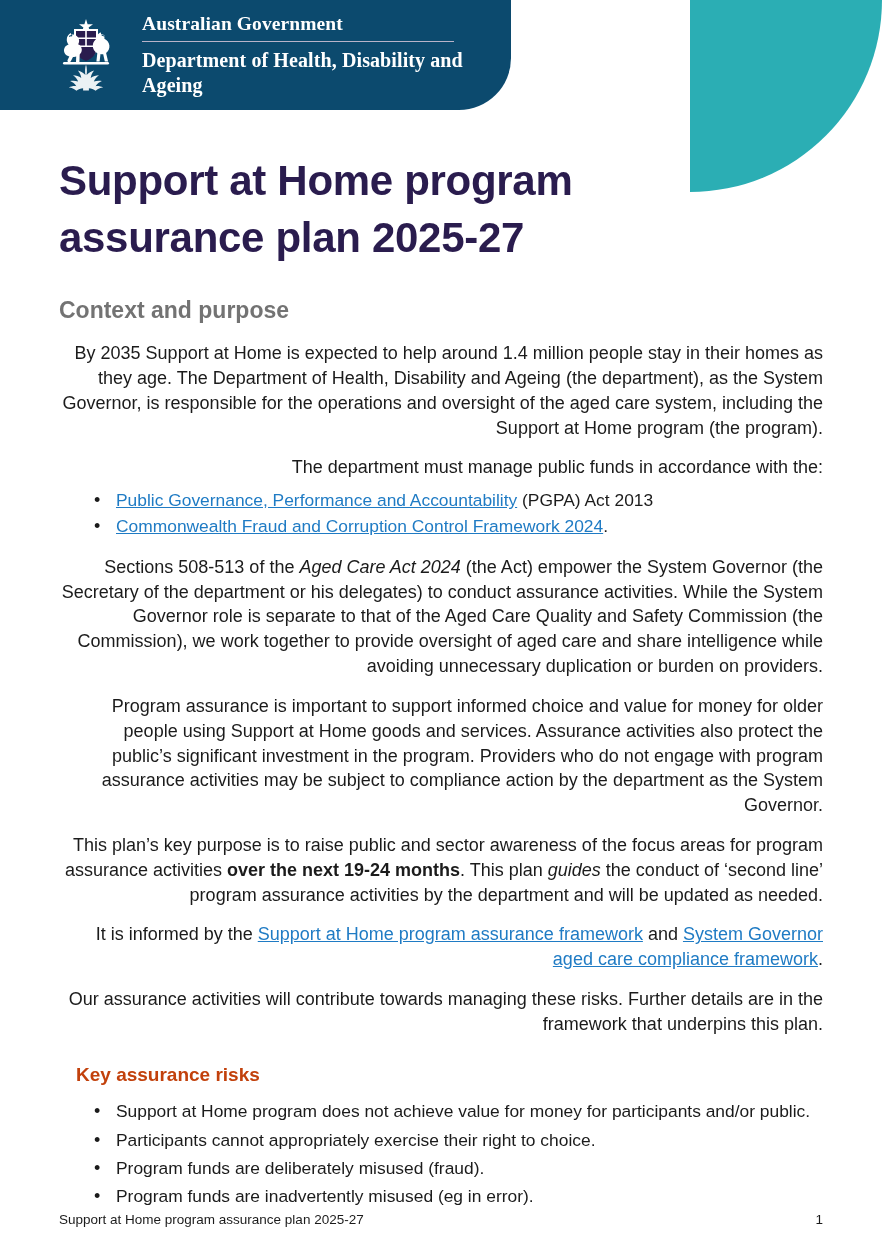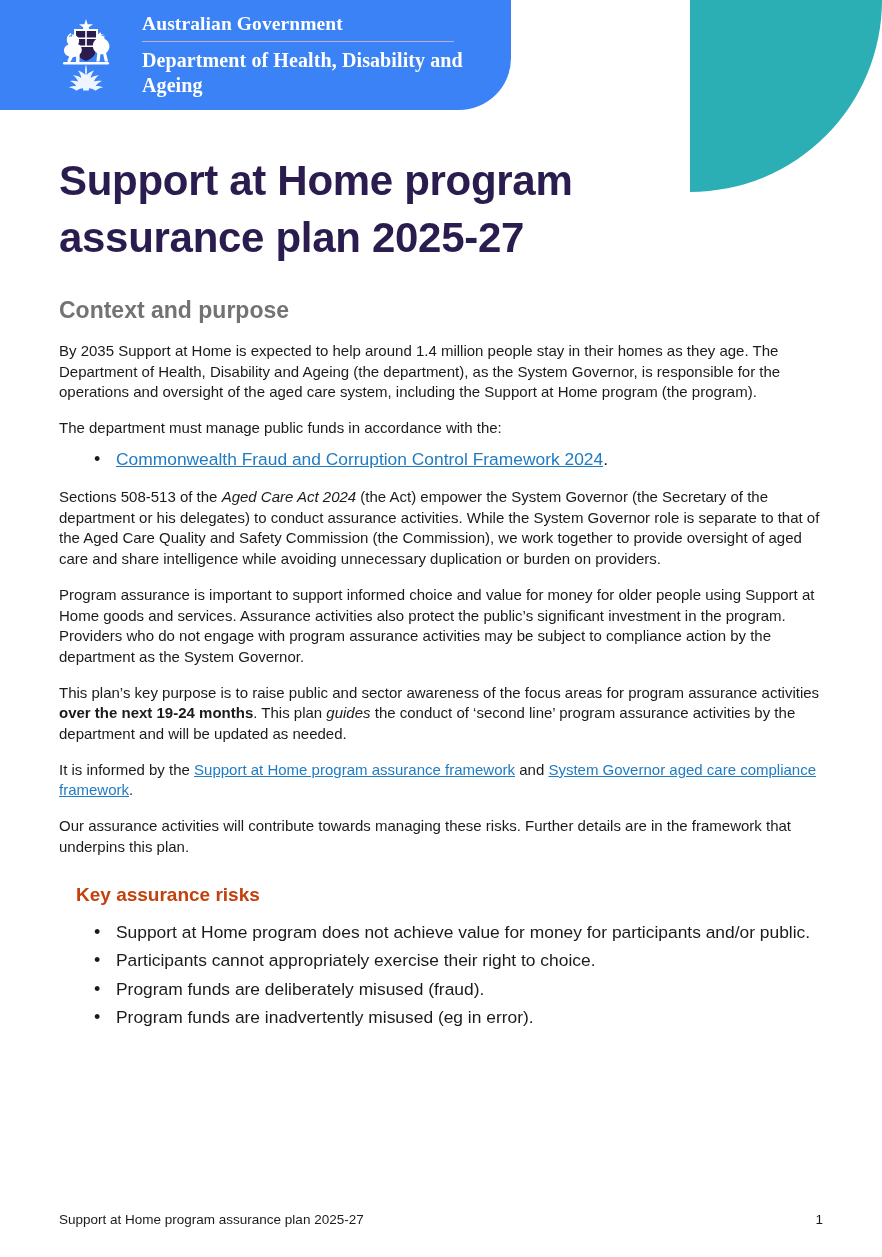--- a/index.html
+++ b/index.html
@@ -36,21 +36,21 @@
     background: #2BAEB4;
   }
 
   
   .header-bar {
     position: absolute;
     top: 0;
     left: 0;
     width: 511px;
     height: 110px;
-    background: #3b82f6;
+    background: #0c4a6e;
     border-bottom-right-radius: 52px;
     z-index: 3;
     display: flex;
     align-items: center;
   }
   .crest {
     width: 84px;
     height: 78px;
     margin-left: 44px;
     flex: 0 0 auto;
@@ -119,23 +119,23 @@
     margin: 26px 0 0 17px;
     color: #c2410c;
     font-size: 19px;
     font-weight: bold;
     line-height: 1.3;
   }
 
   p.body-text {
     margin: 15px 0 0 0;
     color: #1b1b1b;
-    font-size: 15px;
+    font-size: 18px;
     line-height: 1.38;
-    text-align: left;
+    text-align: right;
   }
 
   ul.doc-list {
     margin: 8px 0 0 0;
     padding-left: 57px;
     list-style: none;
   }
   ul.doc-list li {
     position: relative;
     color: #1b1b1b;
@@ -232,20 +232,23 @@
   <h1 class="doc-title">Support at Home program assurance plan 2025-27</h1>
 
   <h2 class="section-heading">Context and purpose</h2>
 
   <p class="body-text">By 2035 Support at Home is expected to help around 1.4 million people stay in their homes as they age. The Department of Health, Disability and Ageing (the department), as the System Governor, is responsible for the operations and oversight of the aged care system, including the Support at Home program (the program).</p>
 
   <p class="body-text">The department must manage public funds in accordance with the:</p>
 
   <ul class="doc-list">
     <li>
+      <a class="doc-link" href="#">Public Governance, Performance and Accountability</a><span> (PGPA) Act 2013</span>
+    </li>
+    <li>
       <a class="doc-link" href="#">Commonwealth Fraud and Corruption Control Framework 2024</a><span>.</span>
     </li>
   </ul>
 
   <p class="body-text"><span>Sections 508-513 of the </span><span class="ital">Aged Care Act 2024</span><span> (the Act) empower the System Governor (the Secretary of the department or his delegates) to conduct assurance activities. While the System Governor role is separate to that of the Aged Care Quality and Safety Commission (the Commission), we work together to provide oversight of aged care and share intelligence while avoiding unnecessary duplication or burden on providers.</span></p>
 
   <p class="body-text">Program assurance is important to support informed choice and value for money for older people using Support at Home goods and services. Assurance activities also protect the public’s significant investment in the program. Providers who do not engage with program assurance activities may be subject to compliance action by the department as the System Governor.</p>
 
   <p class="body-text"><span>This plan’s key purpose is to raise public and sector awareness of the focus areas for program assurance activities </span><span class="bold">over the next 19-24 months</span><span>. This plan </span><span class="ital">guides</span><span> the conduct of ‘second line’ program assurance activities by the department and will be updated as needed.</span></p>
 

